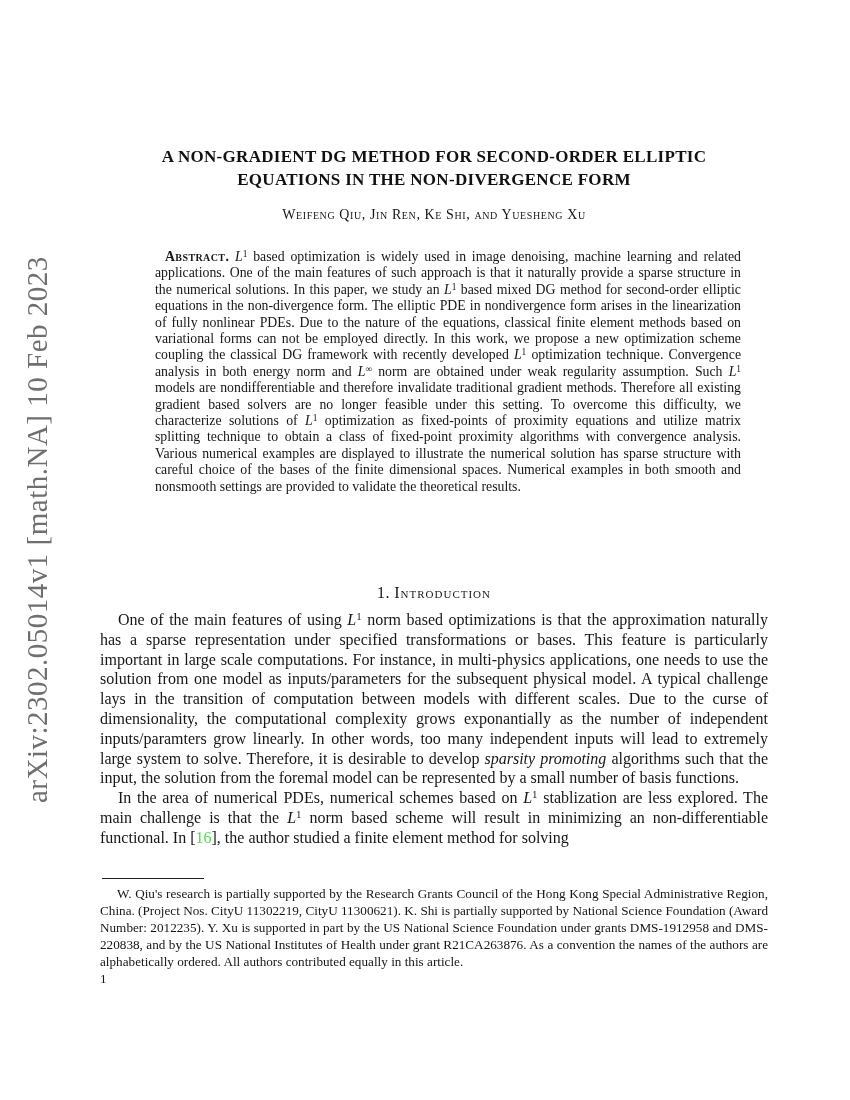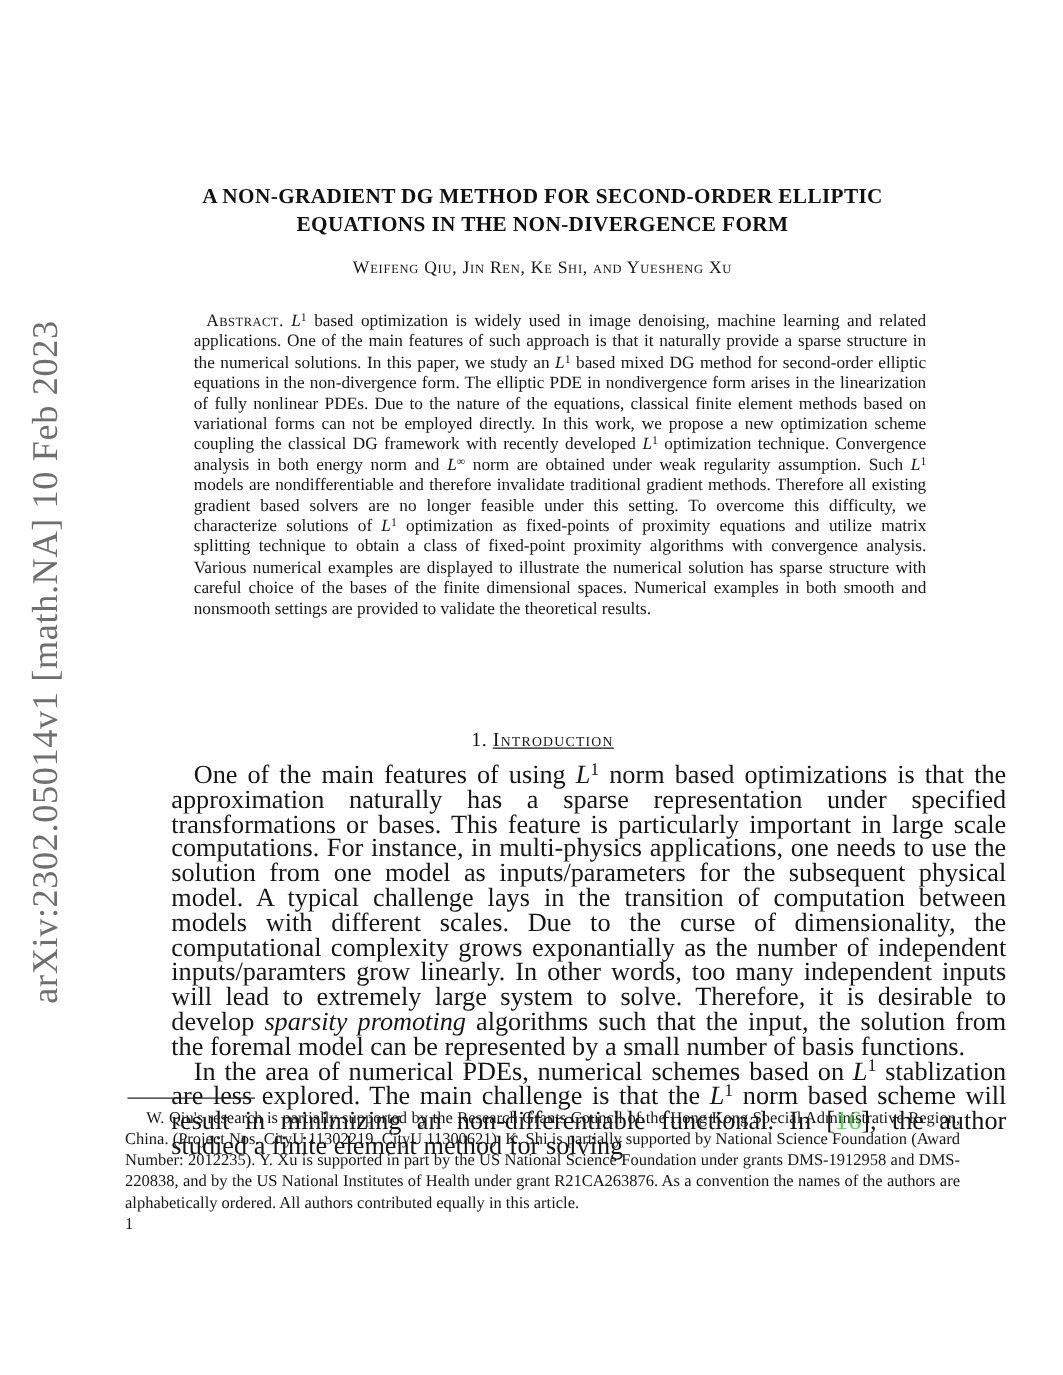--- a/index.html
+++ b/index.html
@@ -30,37 +30,37 @@
     line-height:1.35;letter-spacing:0.3px;color:#111;}
   .authors-block{top:207px;text-align:center;font-size:14px;
     font-variant:small-caps;letter-spacing:0.6px;}
 
   .abstract-block{
     position:absolute;left:155px;width:586px;top:249px;
     font-size:13.8px;line-height:16.4px;text-align:justify;text-indent:10px;
   }
 
   .heading-block{top:584px;text-align:center;font-size:16px;letter-spacing:0.4px;}
-  .heading-block .sc{font-variant:small-caps;letter-spacing:1px;text-decoration:underline;}
+  .heading-block .sc{font-variant:small-caps;letter-spacing:1px;}
 
-  .intro-block{top:610px;font-size:21px;line-height:19.8px;text-align:justify;margin-left:37px;}
+  .intro-block{top:610px;font-size:16px;line-height:19.8px;text-align:justify;}
   .intro-block p{margin:0;text-indent:18px;}
 
   .footnote-area{top:866px;}
   .footnote-rule{width:102px;border:none;border-top:1.5px solid #222;margin:12px 0 6px 2px;}
   .footnote-area p{
     margin:0;font-size:13.2px;line-height:17px;text-align:justify;text-indent:17px;
   }
   .page-number{margin-top:9px;text-align:center;font-size:14px;text-indent:0 !important;}
 
   
   .seg-i{font-style:italic;}
   .seg-mi{font-style:italic;}
   .seg-sup{font-size:68%;position:relative;top:-0.45em;line-height:0;}
-  .seg-sc{font-variant:small-caps;letter-spacing:0.4px;}
+  .seg-sc{font-variant:small-caps;letter-spacing:0.4px;font-weight:bold;}
   .seg-cite{color:var(--cite-green,#4ce04c);}
 </style>
 </head>
 <body>
 
 <div class="page">
 
   <div class="arxiv-stamp">
     <span>arXiv:2302.05014v1 [math.NA] 10 Feb 2023</span>
   </div>

